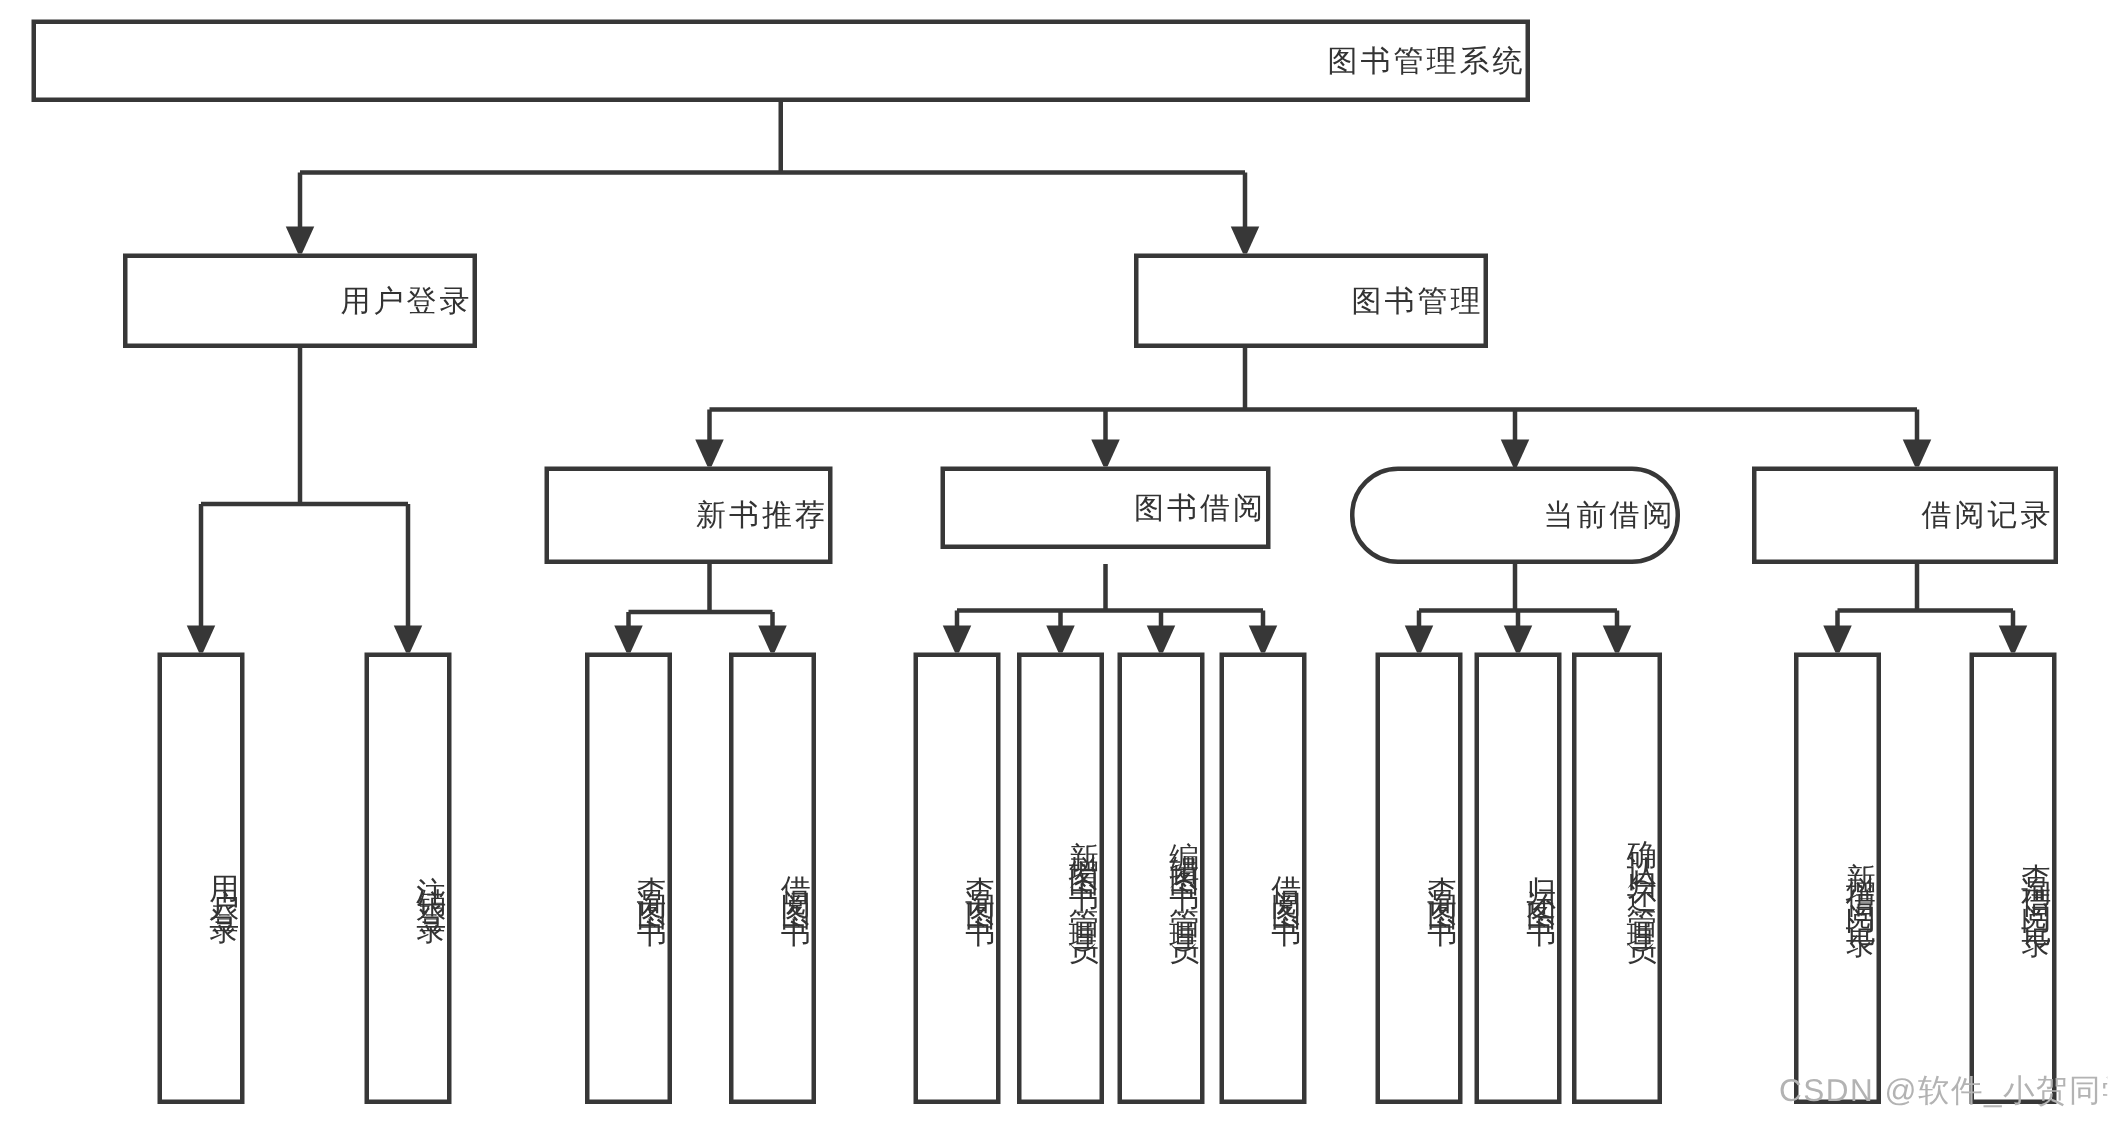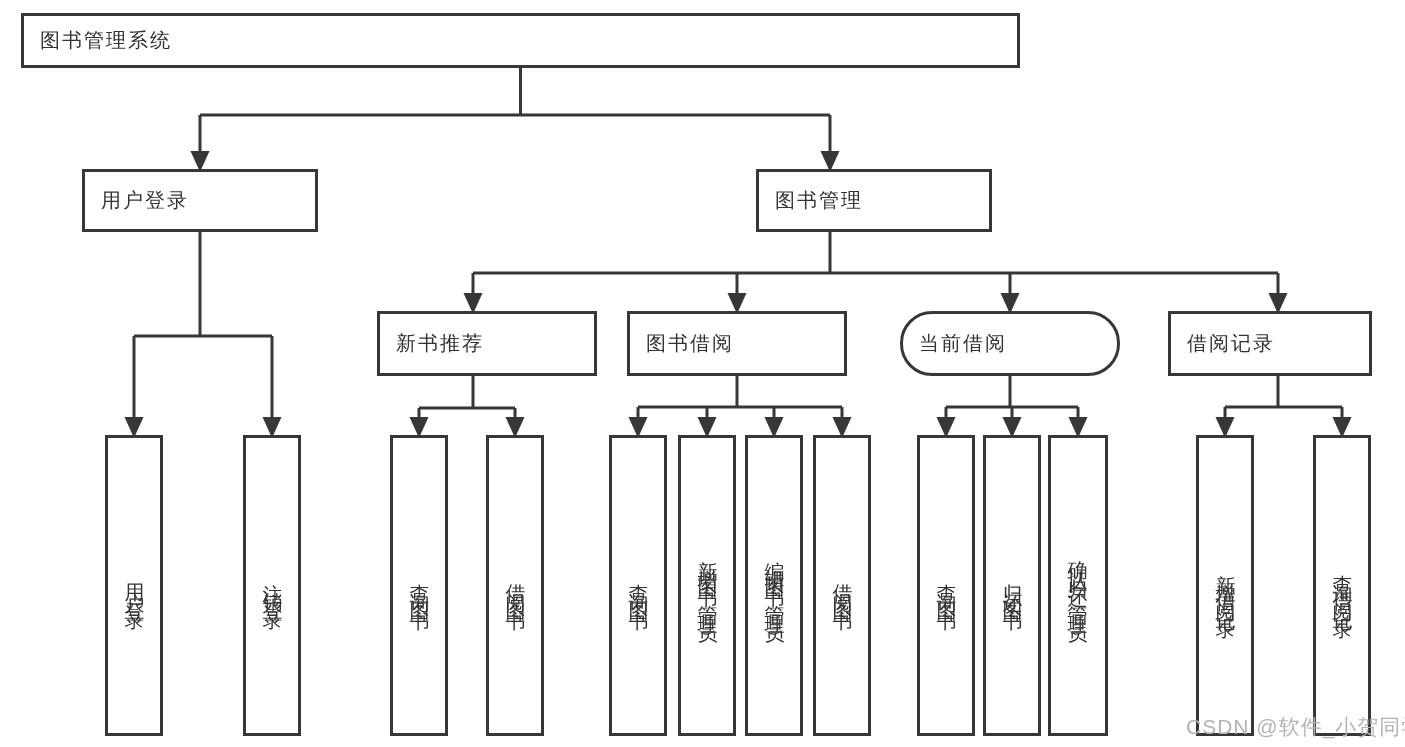--- a/index.html
+++ b/index.html
@@ -12,21 +12,21 @@
   }
   .connector-layer{
     position:absolute;left:0;top:0;width:1405px;height:747px;
     z-index:1;pointer-events:none;
   }
   .node{
     position:absolute;
     box-sizing:border-box;
     border:3px solid #373737;
     background:#ffffff;
-    display:flex;align-items:center;justify-content:flex-start;
+    display:flex;align-items:center;justify-content:flex-end;
     z-index:2;
     color:#333333;
     padding-left:16px;
   }
   .hbox span{
     font-size:20px;
     letter-spacing:2px;
     white-space:nowrap;
     color:#333333;
   }
@@ -99,24 +99,24 @@
     <span>图书管理系统</span>
   </div>
 
   <div class="node hbox" style="left:82px;top:169px;width:236px;height:63px;">
     <span>用户登录</span>
   </div>
   <div class="node hbox" style="left:712px;top:169px;width:236px;height:63px;margin-left:44px;">
     <span>图书管理</span>
   </div>
 
-  <div class="node hbox" style="left:377px;top:311px;width:220px;height:65px;">
+  <div class="node hbox" style="left:363px;top:311px;width:192px;height:65px;">
     <span>新书推荐</span>
   </div>
-  <div class="node hbox" style="left:627px;top:311px;width:220px;height:65px;">
+  <div class="node hbox" style="left:627px;top:311px;width:220px;height:55px;">
     <span>图书借阅</span>
   </div>
   <div class="node hbox" style="left:900px;top:311px;width:220px;height:65px;border-radius:32px;">
     <span>当前借阅</span>
   </div>
   <div class="node hbox" style="left:1168px;top:311px;width:204px;height:65px;">
     <span>借阅记录</span>
   </div>
 
   <div class="node vbox" style="left:105px;top:435px;width:58px;height:301px;">

